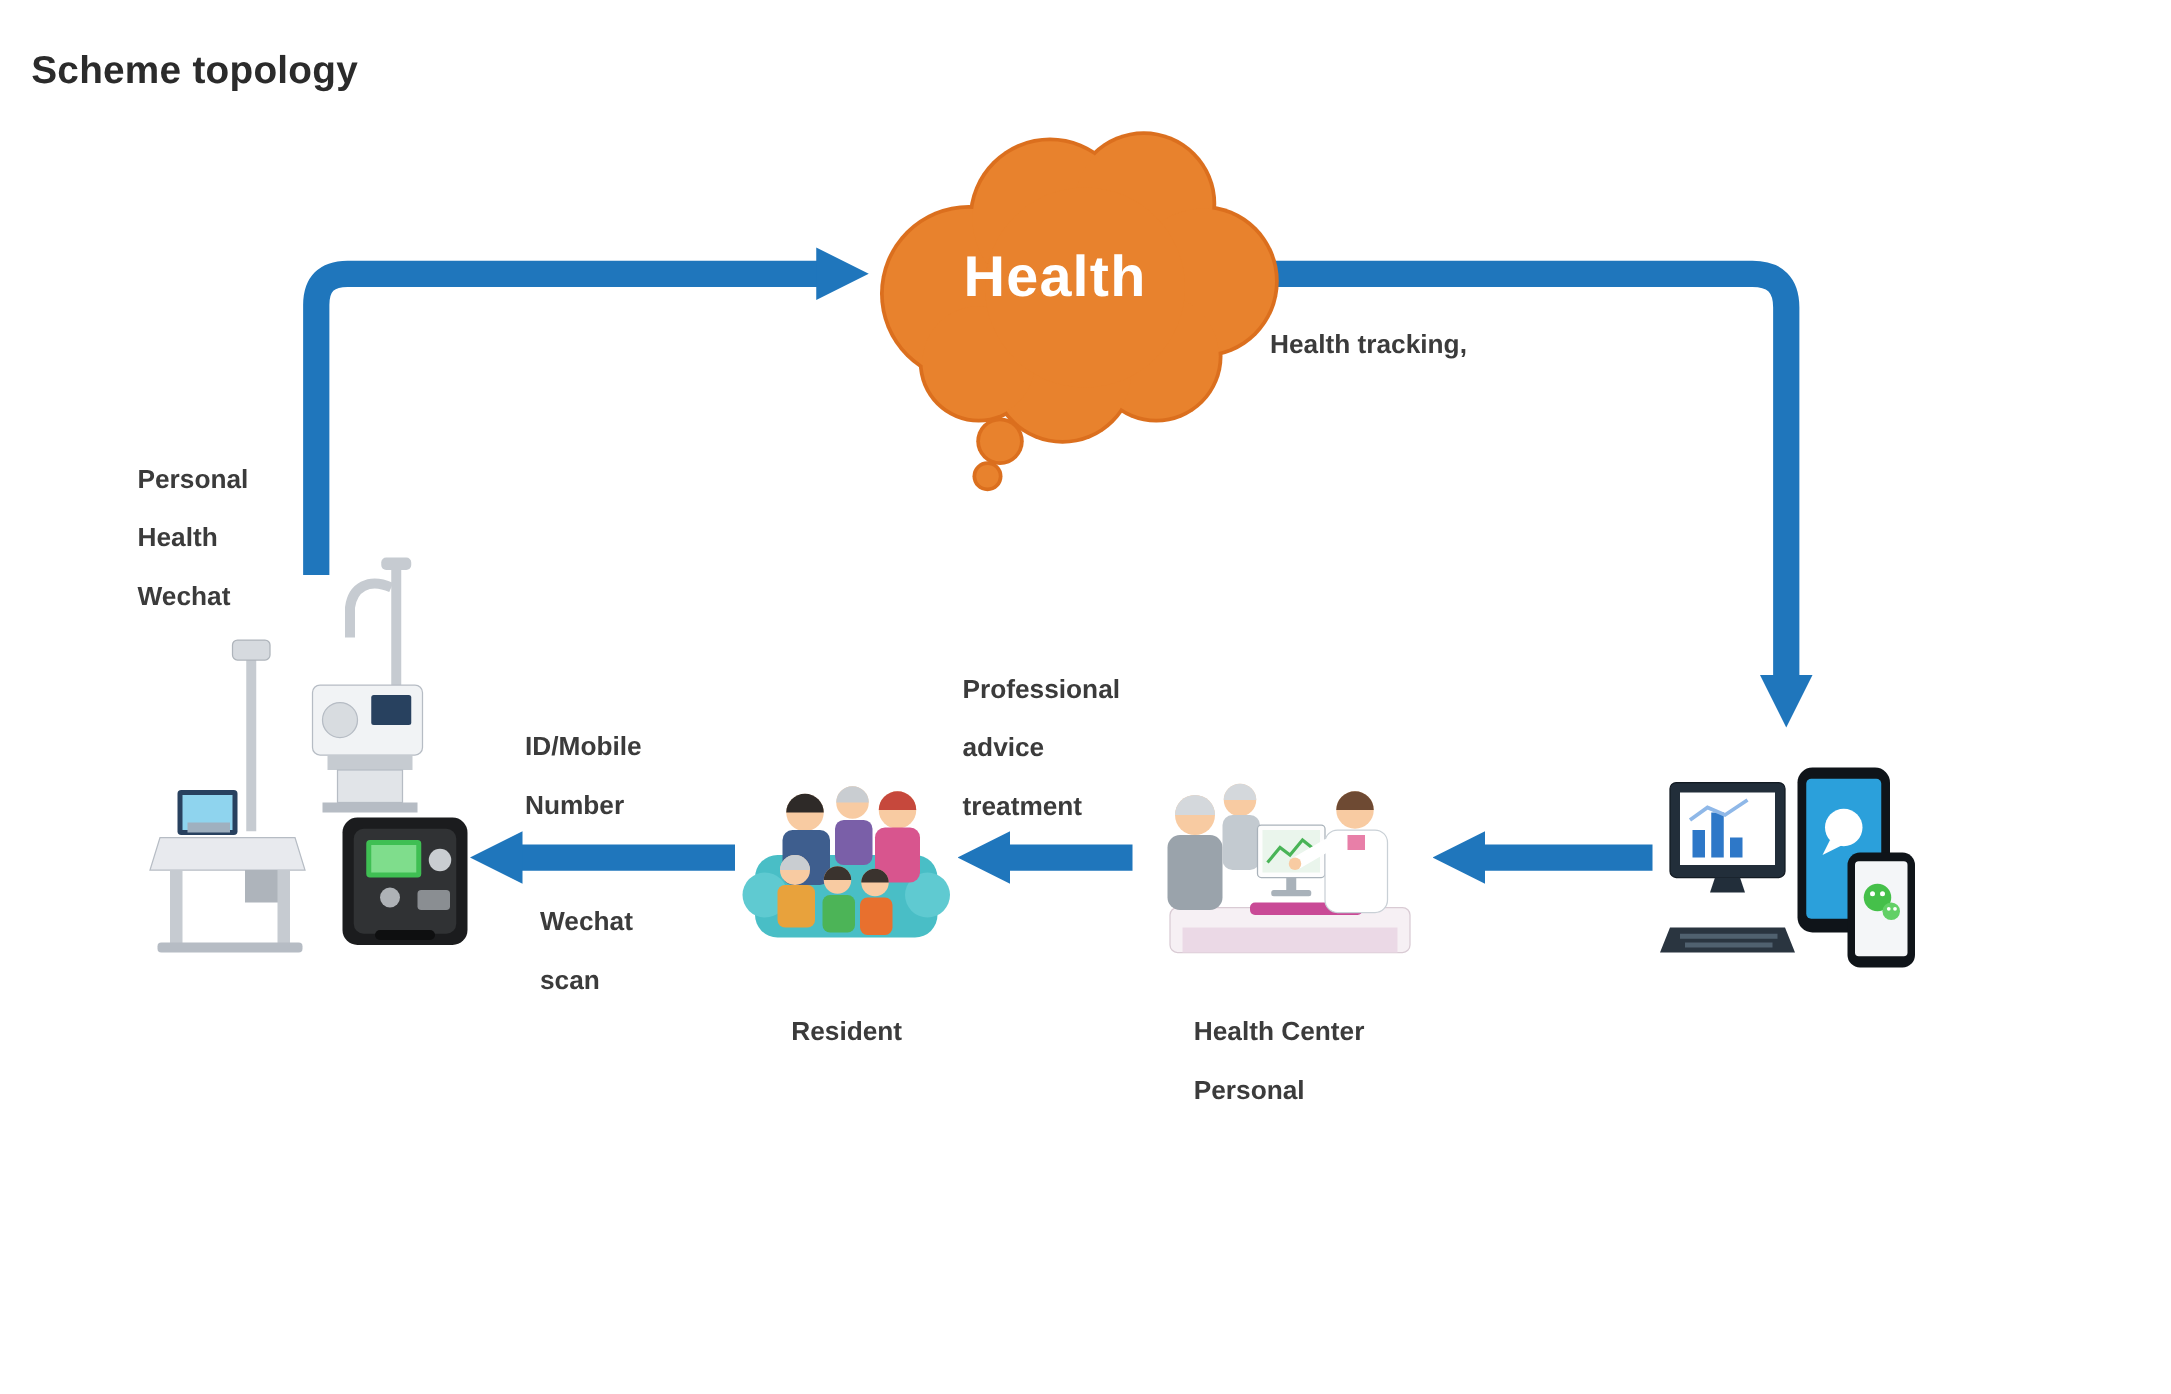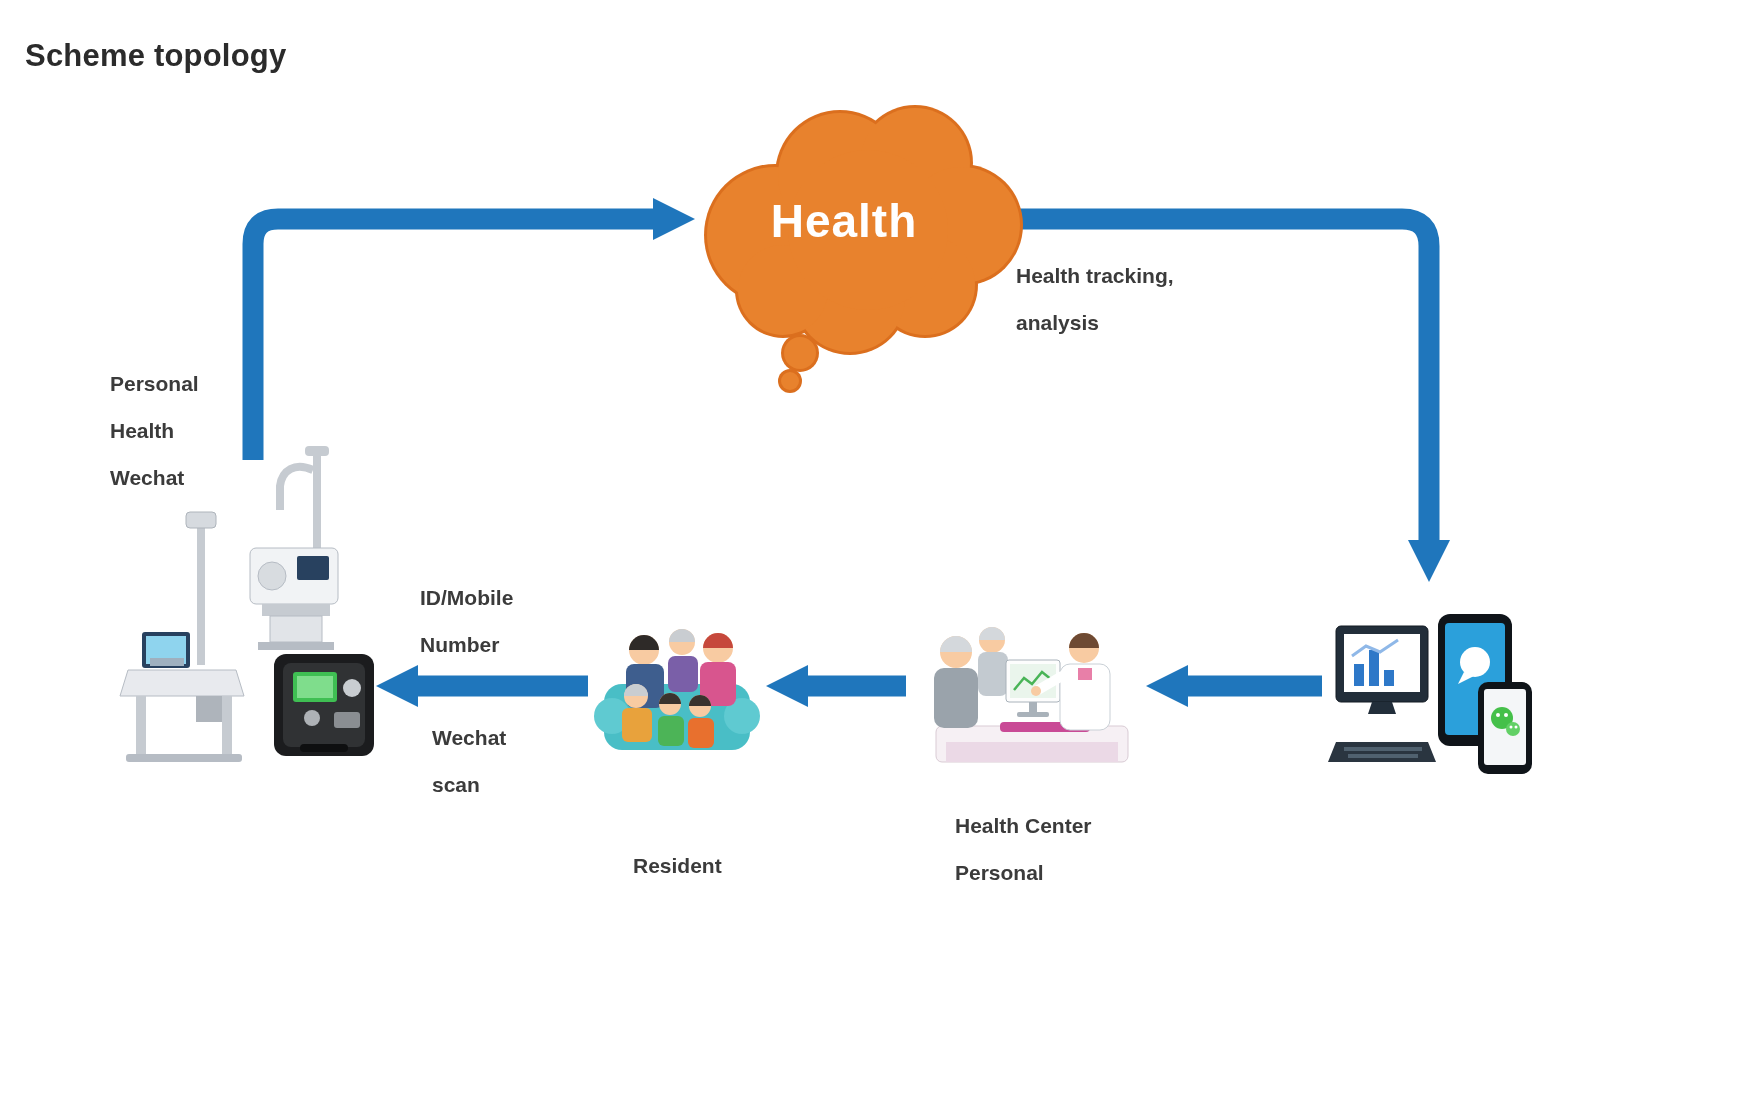--- a/index.html
+++ b/index.html
@@ -203,35 +203,39 @@
   <div class="cloud-label">Health</div>
 
   <div class="lbl" style="left:110px;top:360px;">
     <div>Personal</div>
     <div>Health</div>
     <div>Wechat</div>
   </div>
 
   <div class="lbl" style="left:1016px;top:252px;">
     <div>Health tracking,</div>
-    <div>analysis</div>
   </div>
 
   <div class="lbl" style="left:432px;top:714px;">
     <div>Wechat</div>
     <div>scan</div>
   </div>
 
   <div class="lbl" style="left:420px;top:574px;">
     <div>ID/Mobile</div>
     <div>Number</div>
   </div>
 
-
-
-  <div class="lbl" style="left:633px;top:842px;">Resident</div>
+  <div class="lbl" style="left:770px;top:528px;">
+    <div>Professional</div>
+    <div>advice</div>
+    <div>treatment</div>
+  </div>
+
+
+  <div class="lbl" style="left:633px;top:802px;">Resident</div>
 
   <div class="lbl" style="left:955px;top:802px;">
     <div>Health Center</div>
     <div>Personal</div>
   </div>
 
 </div>
 
 </body></html>

